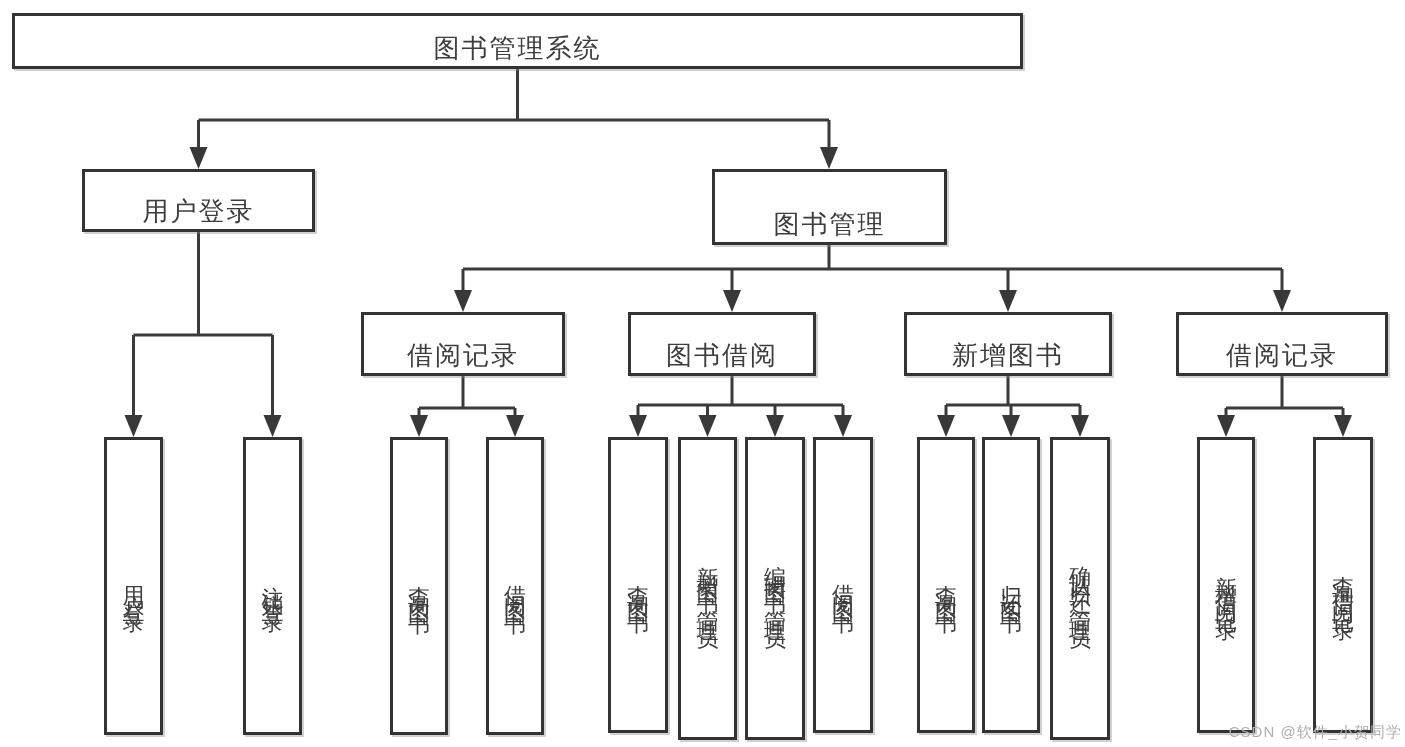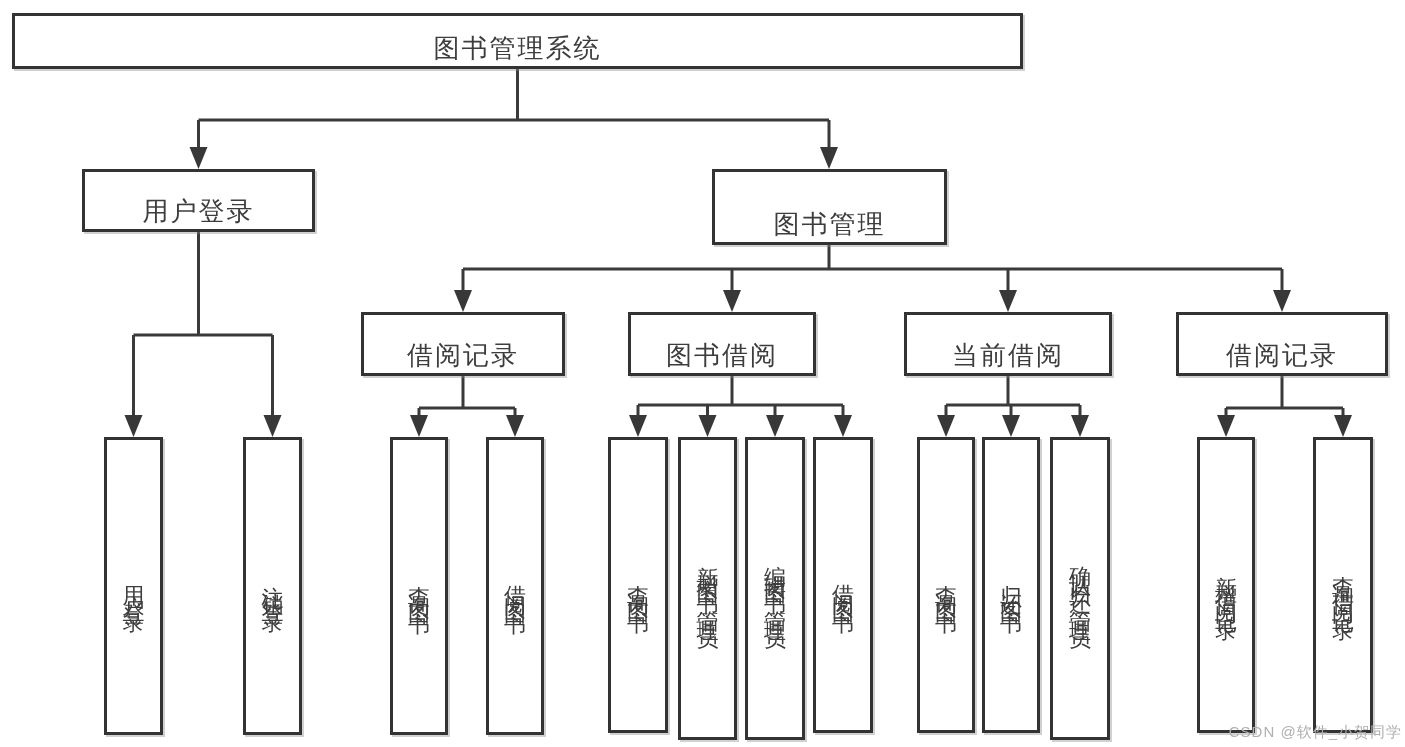--- a/index.html
+++ b/index.html
@@ -114,21 +114,21 @@
     <span class="lbl">图书管理</span>
   </div>
 
   <div class="box h-box" style="left:361px; top:312px; width:204px; height:64px;">
     <span class="lbl">借阅记录</span>
   </div>
   <div class="box h-box" style="left:628px; top:312px; width:188px; height:64px;">
     <span class="lbl">图书借阅</span>
   </div>
   <div class="box h-box" style="left:904px; top:312px; width:208px; height:64px;">
-    <span class="lbl">当前借阅</span>
+    <span class="lbl">新增图书</span>
   </div>
   <div class="box h-box" style="left:1176px; top:312px; width:212px; height:64px;">
     <span class="lbl">借阅记录</span>
   </div>
 
   <div class="box v-box" style="left:104px; top:437px; width:59px; height:298px;">
     <span class="lbl">用户登录</span>
   </div>
   <div class="box v-box" style="left:243px; top:437px; width:59px; height:298px;">
     <span class="lbl">注销登录</span>

